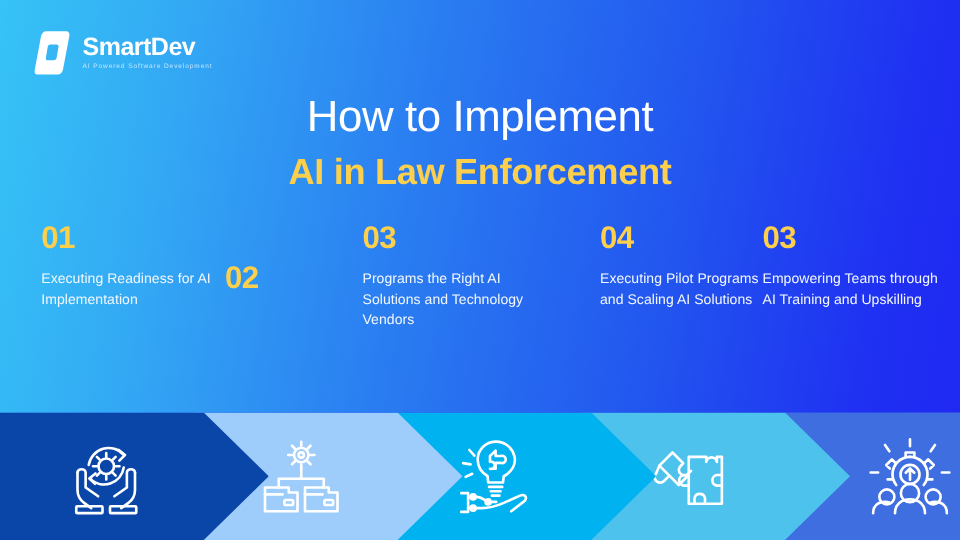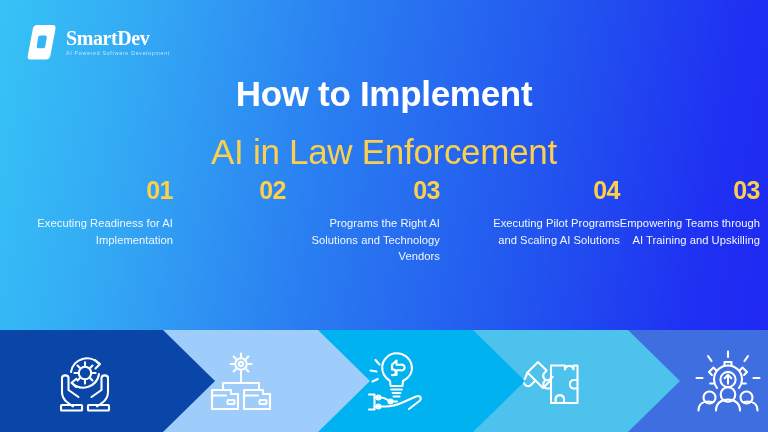--- a/index.html
+++ b/index.html
@@ -11,55 +11,55 @@
   .canvas{
     position:relative;width:768px;height:432px;overflow:hidden;
     background:linear-gradient(100deg,#36c3f6 0%,#33a8f4 18%,#2a7df1 42%,#2255ef 68%,#1f31f2 88%,#1f27f3 100%);
   }
 
   
   .logo{position:absolute;left:27px;top:22px;display:flex;align-items:center;gap:9px;}
   .logo-mark{width:30px;height:40px;position:relative;flex:none;}
   .logo-text{display:flex;flex-direction:column;justify-content:center;line-height:1;}
   .logo-name{
-    color:#ffffff;font-size:20px;font-weight:bold;letter-spacing:-0.4px;font-family:Liberation Serif, serif;
+    color:#ffffff;font-size:20px;font-weight:bold;letter-spacing:-0.4px;
   }
   .logo-tag{
     color:#cfeaff;font-size:5.2px;letter-spacing:0.75px;margin-top:3px;
     white-space:nowrap;opacity:.92;
   }
 
   
   .headline{
     position:absolute;left:0;right:0;top:74px;text-align:center;
   }
   .headline .l1{
-    display:block;color:#ffffff;font-size:35px;font-weight:bold;
+    display:block;color:#ffffff;font-size:35px;font-weight:normal;
     letter-spacing:-0.3px;line-height:1.16;
   }
   .headline .l2{
-    display:block;color:#fccf4d;font-size:35px;font-weight:normal;
-    letter-spacing:-0.3px;line-height:1.16;margin-top:17px;
+    display:block;color:#fccf4d;font-size:29px;font-weight:bold;
+    letter-spacing:-0.3px;line-height:1.16;margin-top:7px;
   }
 
   
   .steps{
     position:absolute;top:178px;left:0;width:768px;height:110px;
   }
-  .step{position:absolute;top:0;text-align:right;}
+  .step{position:absolute;top:0;}
   .step .num{
     color:#fccf4d;font-size:25px;font-weight:bold;line-height:1;
     letter-spacing:-0.5px;margin-bottom:12px;
   }
   .step .txt{
     color:#f2f8ff;font-size:11.2px;line-height:1.48;font-weight:400;
     letter-spacing:0.05px;
   }
   .s1{left:33px;width:140px;}
-  .s2{left:168px;width:118px;}
+  .s2{left:180px;width:118px;margin-top:32px;}
   .s3{left:290px;width:150px;}
   .s4{left:456px;width:140px;margin-left:24px;}
   .s5{left:610px;width:150px;}
 
   
   .band{position:absolute;left:0;bottom:0;width:768px;height:102px;}
   .chev{
     position:absolute;top:0;height:102px;
     display:flex;align-items:center;justify-content:center;
   }

